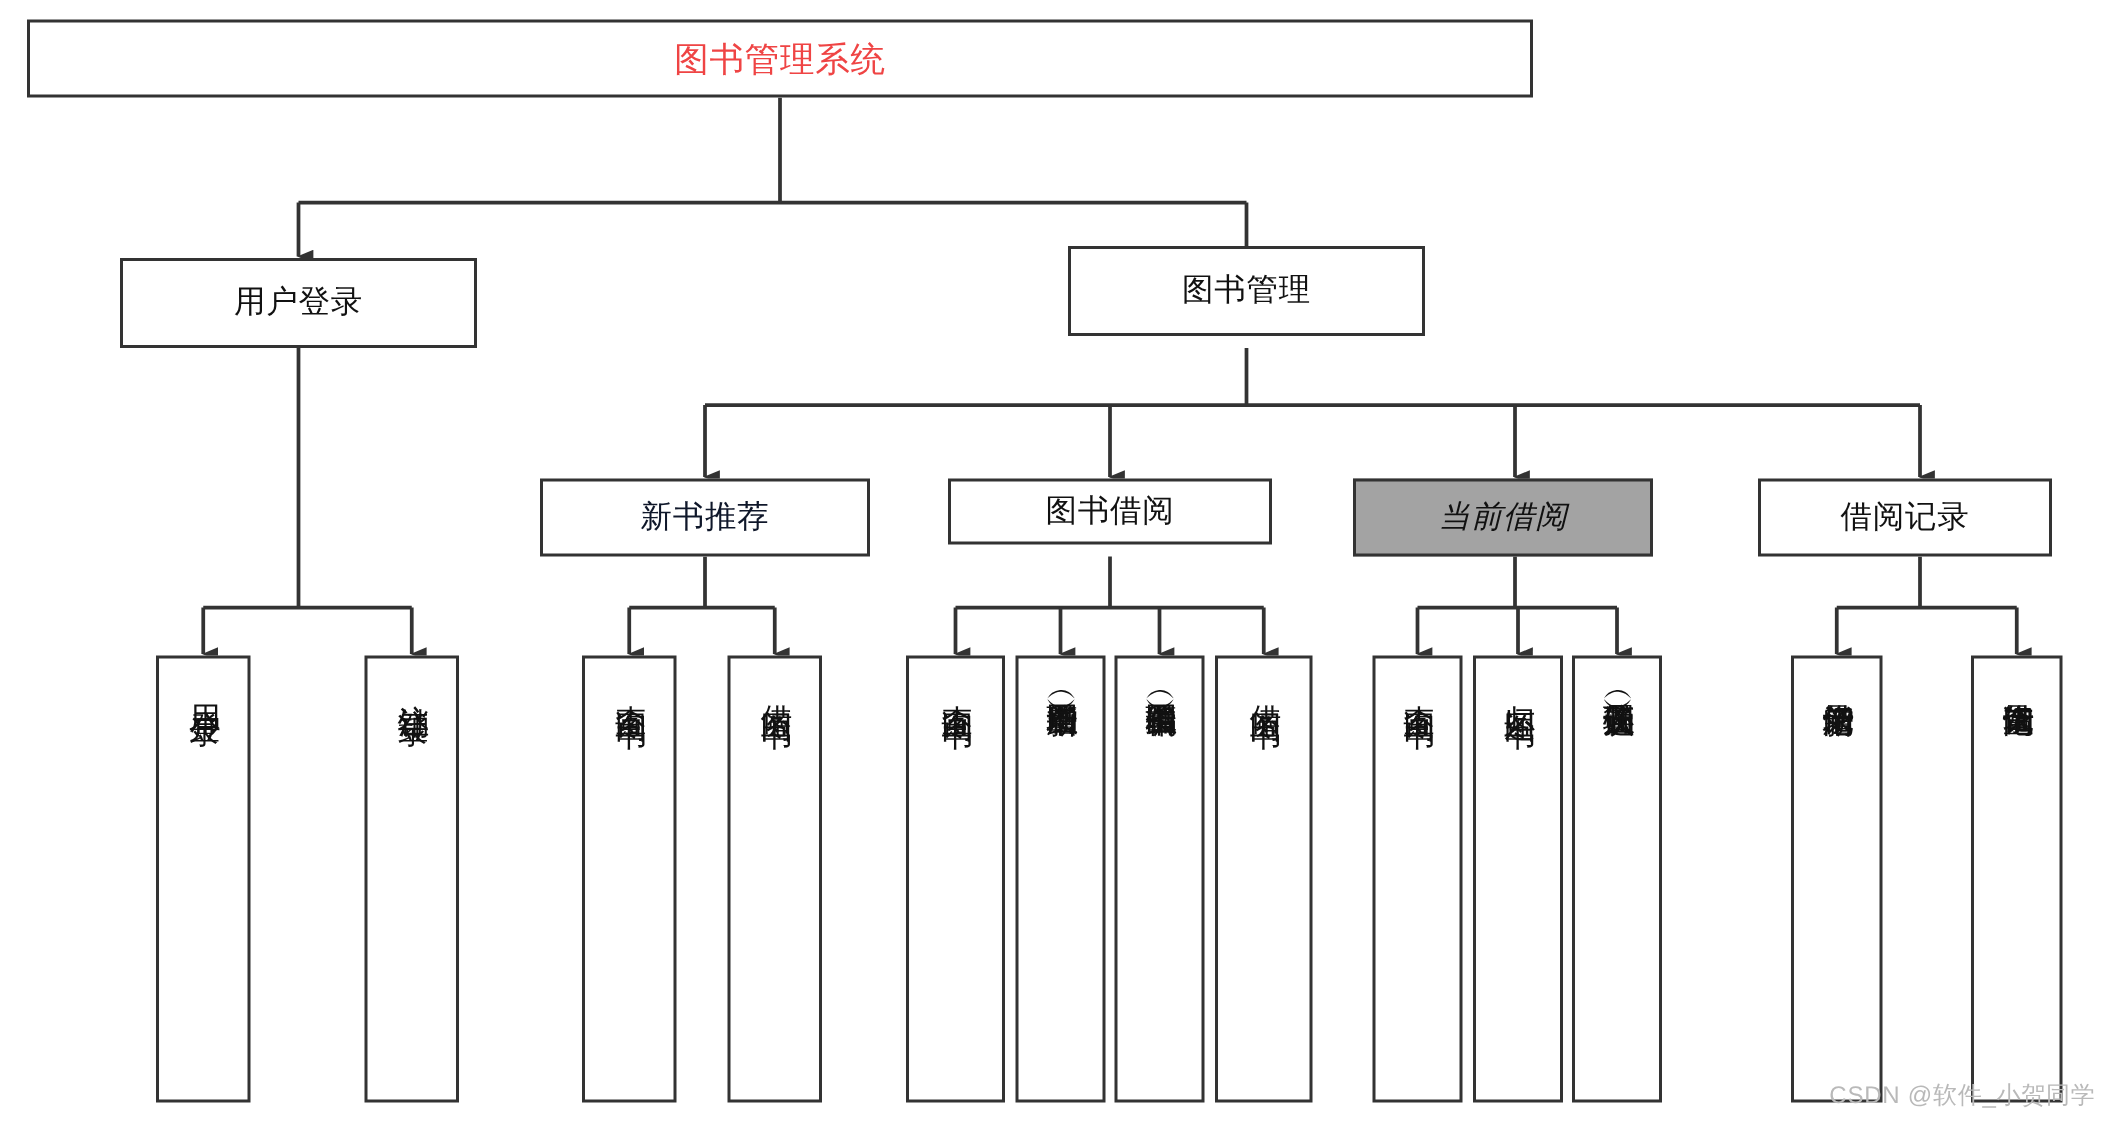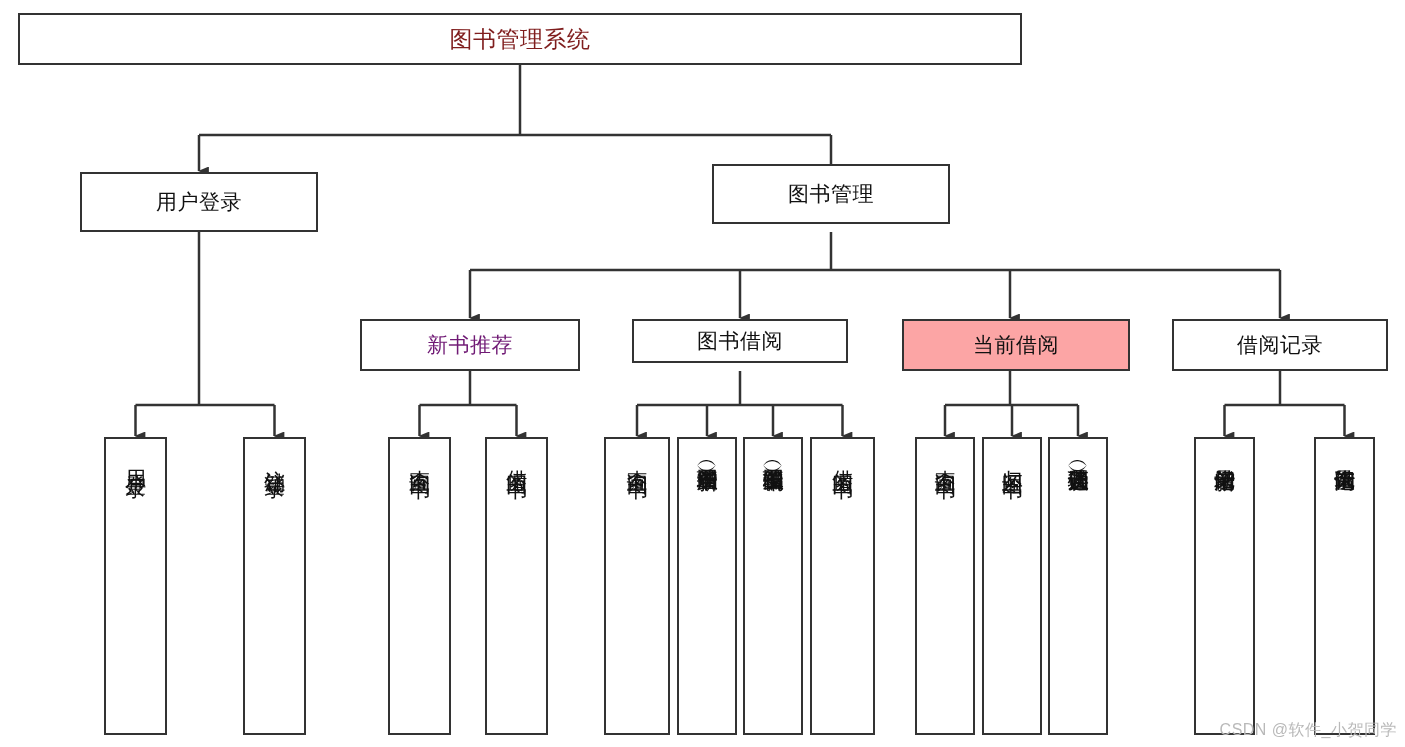--- a/index.html
+++ b/index.html
@@ -106,38 +106,38 @@
       <line x1="945" y1="405" x2="945" y2="436" stroke="#333333" stroke-width="2.5" marker-end="url(#arrow)"></line>
       <line x1="1012" y1="405" x2="1012" y2="436" stroke="#333333" stroke-width="2.5" marker-end="url(#arrow)"></line>
       <line x1="1078" y1="405" x2="1078" y2="436" stroke="#333333" stroke-width="2.5" marker-end="url(#arrow)"></line>
       <line x1="1280" y1="371" x2="1280" y2="405" stroke="#333333" stroke-width="2.5"></line>
       <line x1="1224.5" y1="405" x2="1344.5" y2="405" stroke="#333333" stroke-width="2.5"></line>
       <line x1="1224.5" y1="405" x2="1224.5" y2="436" stroke="#333333" stroke-width="2.5" marker-end="url(#arrow)"></line>
       <line x1="1344.5" y1="405" x2="1344.5" y2="436" stroke="#333333" stroke-width="2.5" marker-end="url(#arrow)"></line>
     </svg>
   <div id="nodes-layer">
       <div class="node node-root tight" style="left: 18px; top: 13px; width: 1004px; height: 52px; border-color: rgb(51, 51, 51); background: rgb(255, 255, 255);">
-        <span class="node-label" style="color: #7f1d1d;">图书管理系统</span>
+        <span class="node-label" style="color: #ef4444;">图书管理系统</span>
       </div>
       <div class="node" style="left: 80px; top: 172px; width: 238px; height: 60px; border-color: rgb(51, 51, 51); background: rgb(255, 255, 255);">
         <span class="node-label" style="color: rgb(17, 17, 17);">用户登录</span>
       </div>
       <div class="node" style="left: 712px; top: 164px; width: 238px; height: 60px; border-color: rgb(51, 51, 51); background: rgb(255, 255, 255);">
         <span class="node-label" style="color: rgb(17, 17, 17);">图书管理</span>
       </div>
       <div class="node" style="left: 360px; top: 319px; width: 220px; height: 52px; border-color: rgb(51, 51, 51); background: rgb(255, 255, 255);">
-        <span class="node-label" style="color: #701a75;">新书推荐</span>
+        <span class="node-label" style="color: #0f172a;">新书推荐</span>
       </div>
       <div class="node" style="left: 632px; top: 319px; width: 216px; height: 44px; border-color: rgb(51, 51, 51); background: rgb(255, 255, 255);">
         <span class="node-label" style="color: rgb(17, 17, 17);">图书借阅</span>
       </div>
-      <div class="node" style="left: 902px; top: 319px; width: 228px; height: 52px; border-color: rgb(51, 51, 51); background: #fca5a5;">
+      <div class="node" style="left: 902px; top: 319px; width: 200px; height: 52px; border-color: rgb(51, 51, 51); background: #a3a3a3; font-style: italic;">
         <span class="node-label" style="color: rgb(17, 17, 17);">当前借阅</span>
       </div>
-      <div class="node" style="left: 1172px; top: 319px; width: 216px; height: 52px; border-color: rgb(51, 51, 51); background: rgb(255, 255, 255);">
+      <div class="node" style="left: 1172px; top: 319px; width: 196px; height: 52px; border-color: rgb(51, 51, 51); background: rgb(255, 255, 255);">
         <span class="node-label" style="color: rgb(17, 17, 17);">借阅记录</span>
       </div>
       <div class="node vertical" style="left: 104px; top: 437px; width: 63px; height: 298px; border-color: rgb(51, 51, 51); background: rgb(255, 255, 255);">
         <span class="node-label" style="color: rgb(17, 17, 17);">用户登录</span>
       </div>
       <div class="node vertical" style="left: 243px; top: 437px; width: 63px; height: 298px; border-color: rgb(51, 51, 51); background: rgb(255, 255, 255);">
         <span class="node-label" style="color: rgb(17, 17, 17);">注销登录</span>
       </div>
       <div class="node vertical" style="left: 388px; top: 437px; width: 63px; height: 298px; border-color: rgb(51, 51, 51); background: rgb(255, 255, 255);">
         <span class="node-label" style="color: rgb(17, 17, 17);">查询图书</span>

